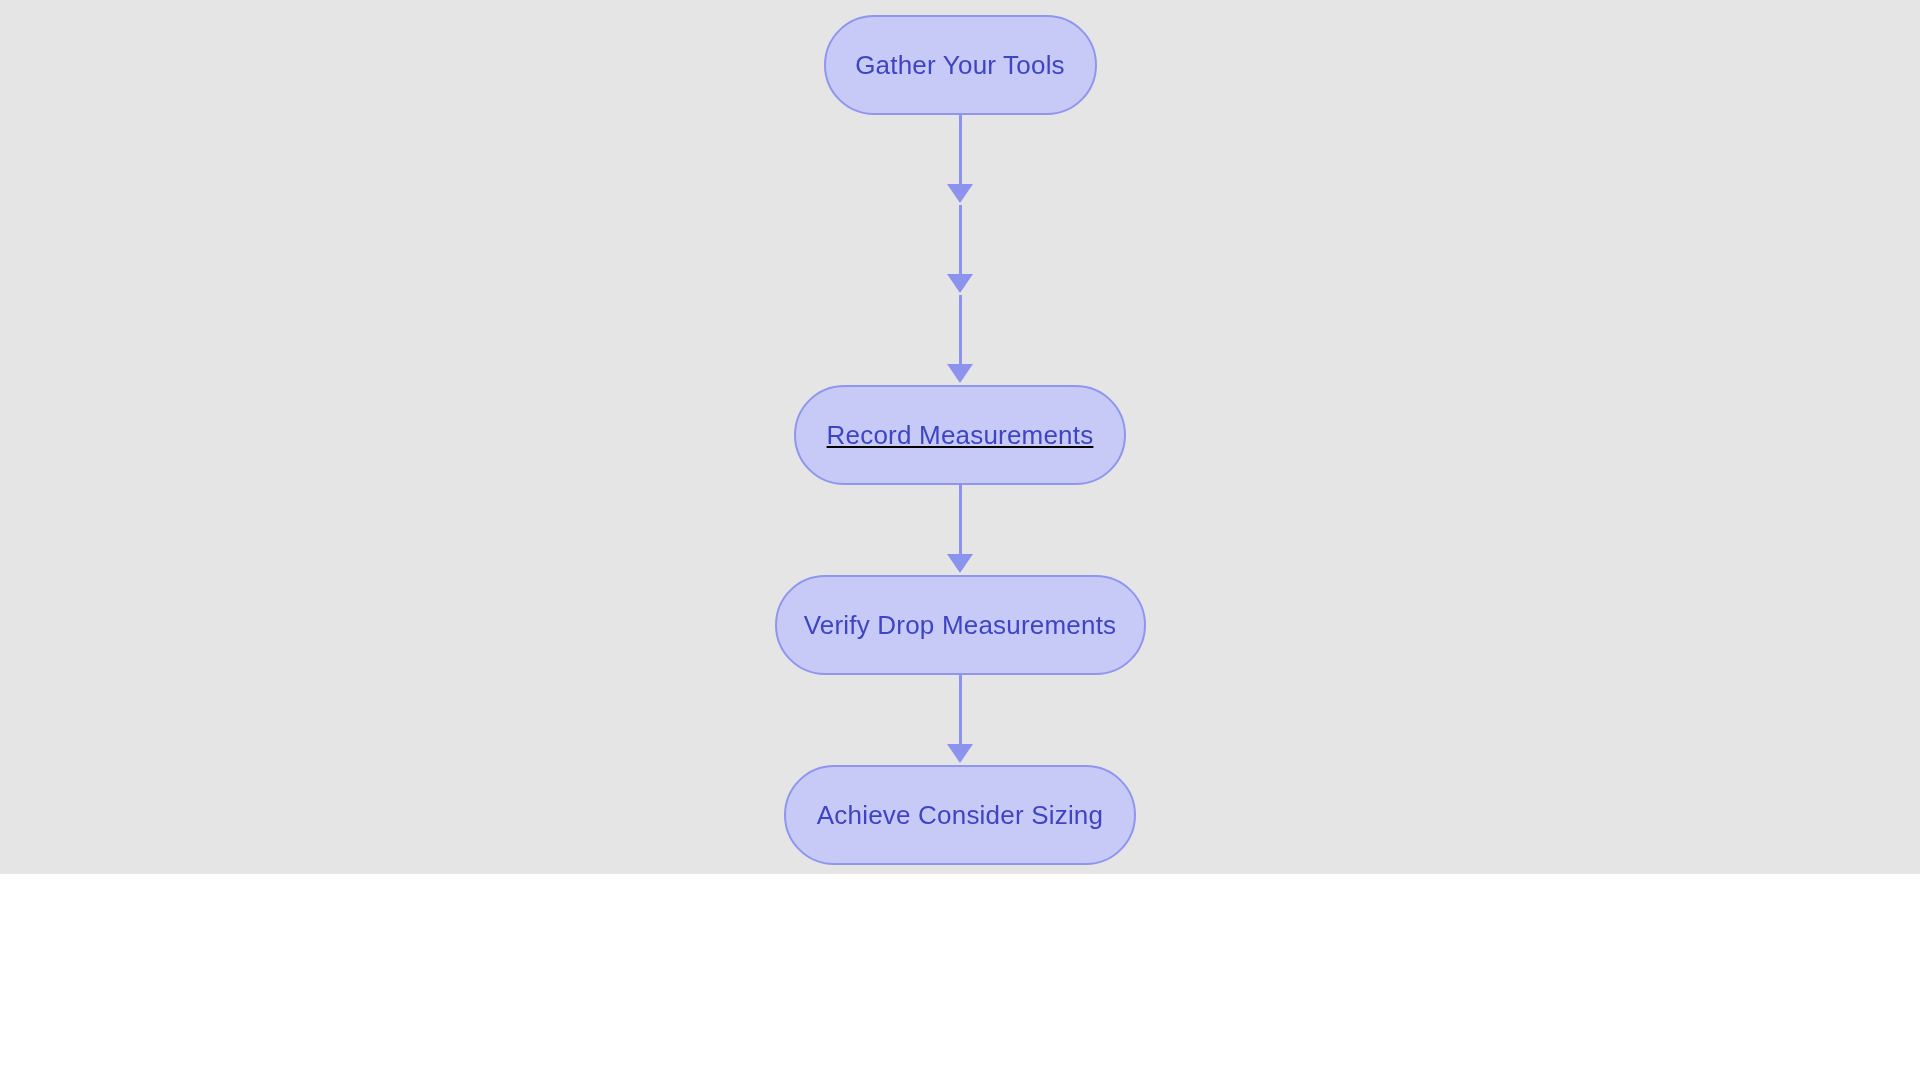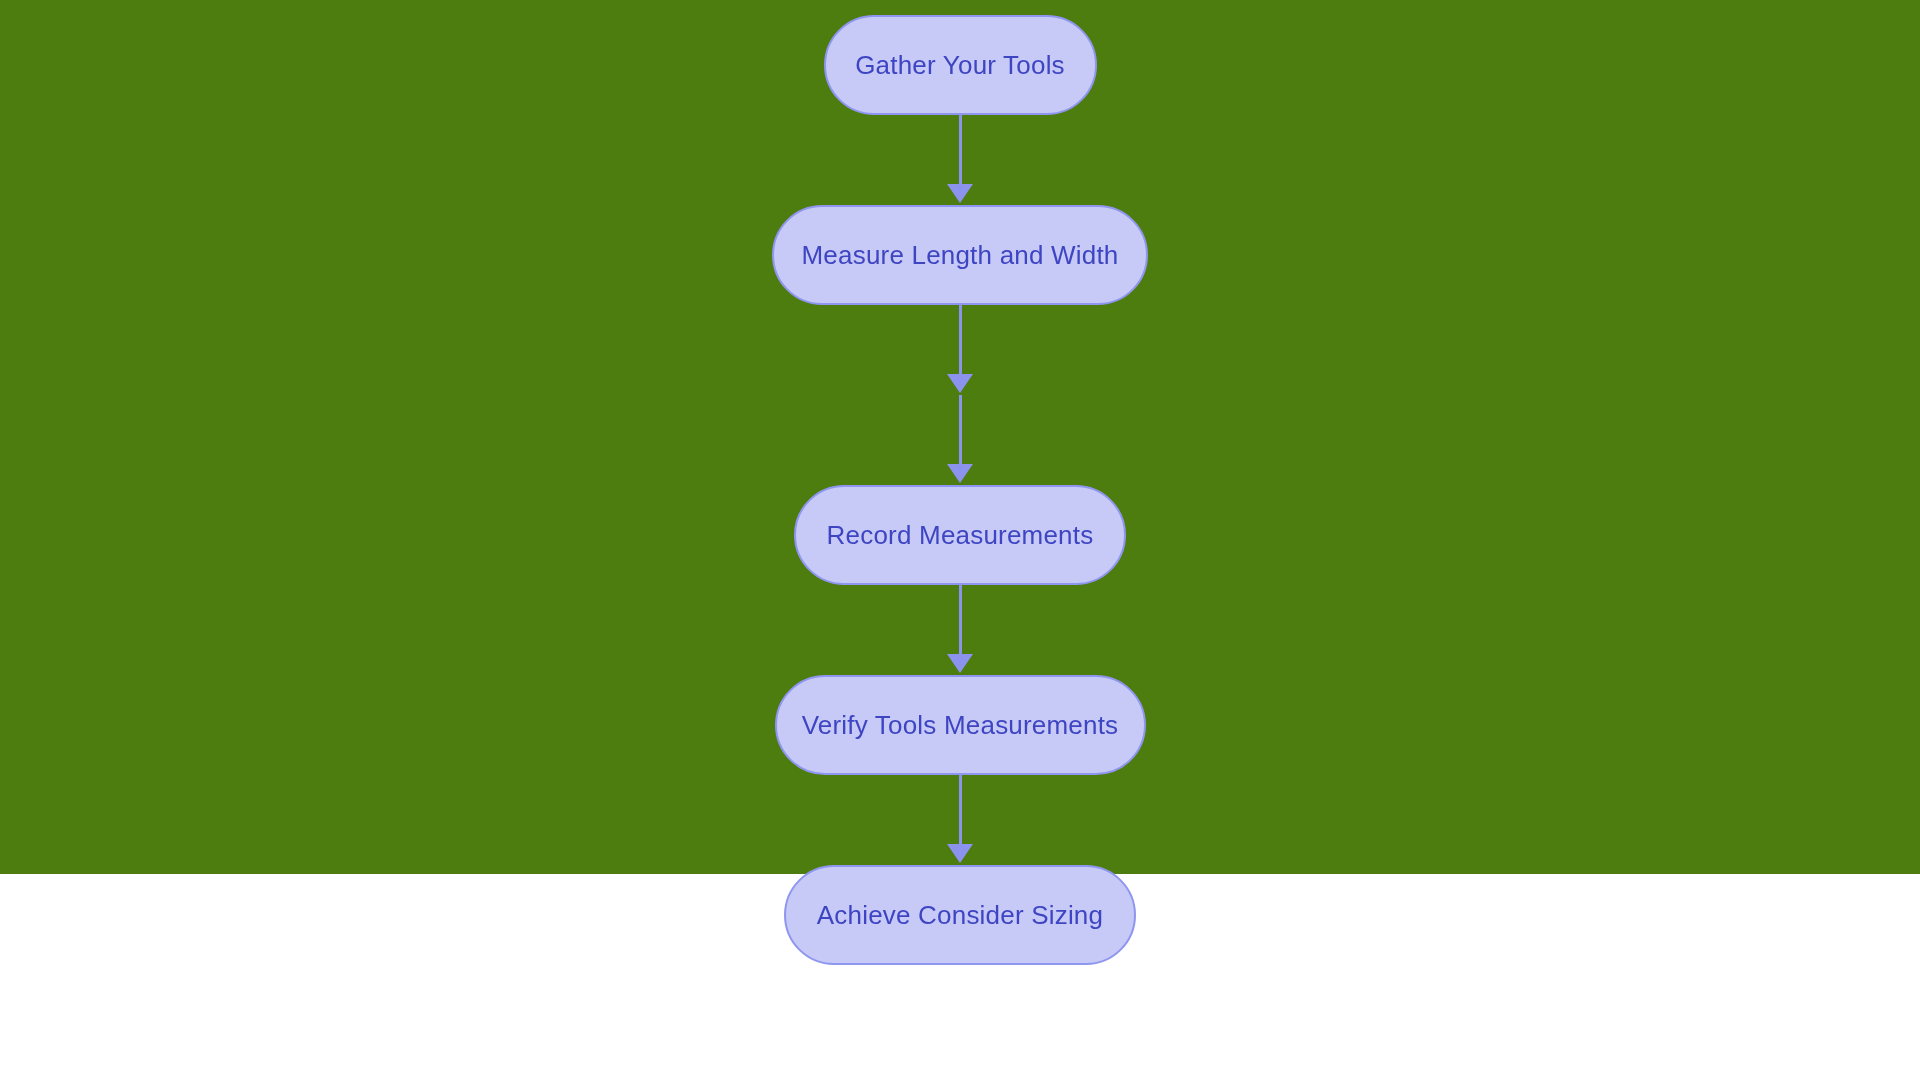--- a/index.html
+++ b/index.html
@@ -9,21 +9,21 @@
     width: 1920px;
     height: 1083px;
     overflow: hidden;
     font-family: "Liberation Sans", sans-serif;
   }
 
   .canvas {
     position: relative;
     width: 1920px;
     height: 874px;
-    background: #4d7c0f;
+    background: #e5e5e5;
   }
 
   .flow {
     position: absolute;
     top: 15px;
     left: 0;
     width: 100%;
     display: flex;
     flex-direction: column;
     align-items: center;
@@ -77,40 +77,37 @@
 
 <div class="canvas">
   <div class="flow" id="flow">
       <div class="node" style="width: 273px;">
         <span class="node-label">Gather Your Tools</span>
       </div>
       <div class="arrow">
         <div class="arrow-line"></div>
         <div class="arrow-head"></div>
       </div>
-      <div class="node" style="width: 376px;">
-        <span class="node-label">Measure Length and Width</span>
-      </div>
       <div class="arrow">
         <div class="arrow-line"></div>
         <div class="arrow-head"></div>
       </div>
       <div class="arrow">
         <div class="arrow-line"></div>
         <div class="arrow-head"></div>
       </div>
-      <div class="node" style="width: 332px;">
+      <div class="node" style="width: 332px; text-decoration: underline;">
         <span class="node-label">Record Measurements</span>
       </div>
       <div class="arrow">
         <div class="arrow-line"></div>
         <div class="arrow-head"></div>
       </div>
       <div class="node" style="width: 371px;">
-        <span class="node-label">Verify Tools Measurements</span>
+        <span class="node-label">Verify Drop Measurements</span>
       </div>
       <div class="arrow">
         <div class="arrow-line"></div>
         <div class="arrow-head"></div>
       </div>
       <div class="node" style="width: 352px;">
         <span class="node-label">Achieve Consider Sizing</span>
       </div>
     </div>
 </div>

